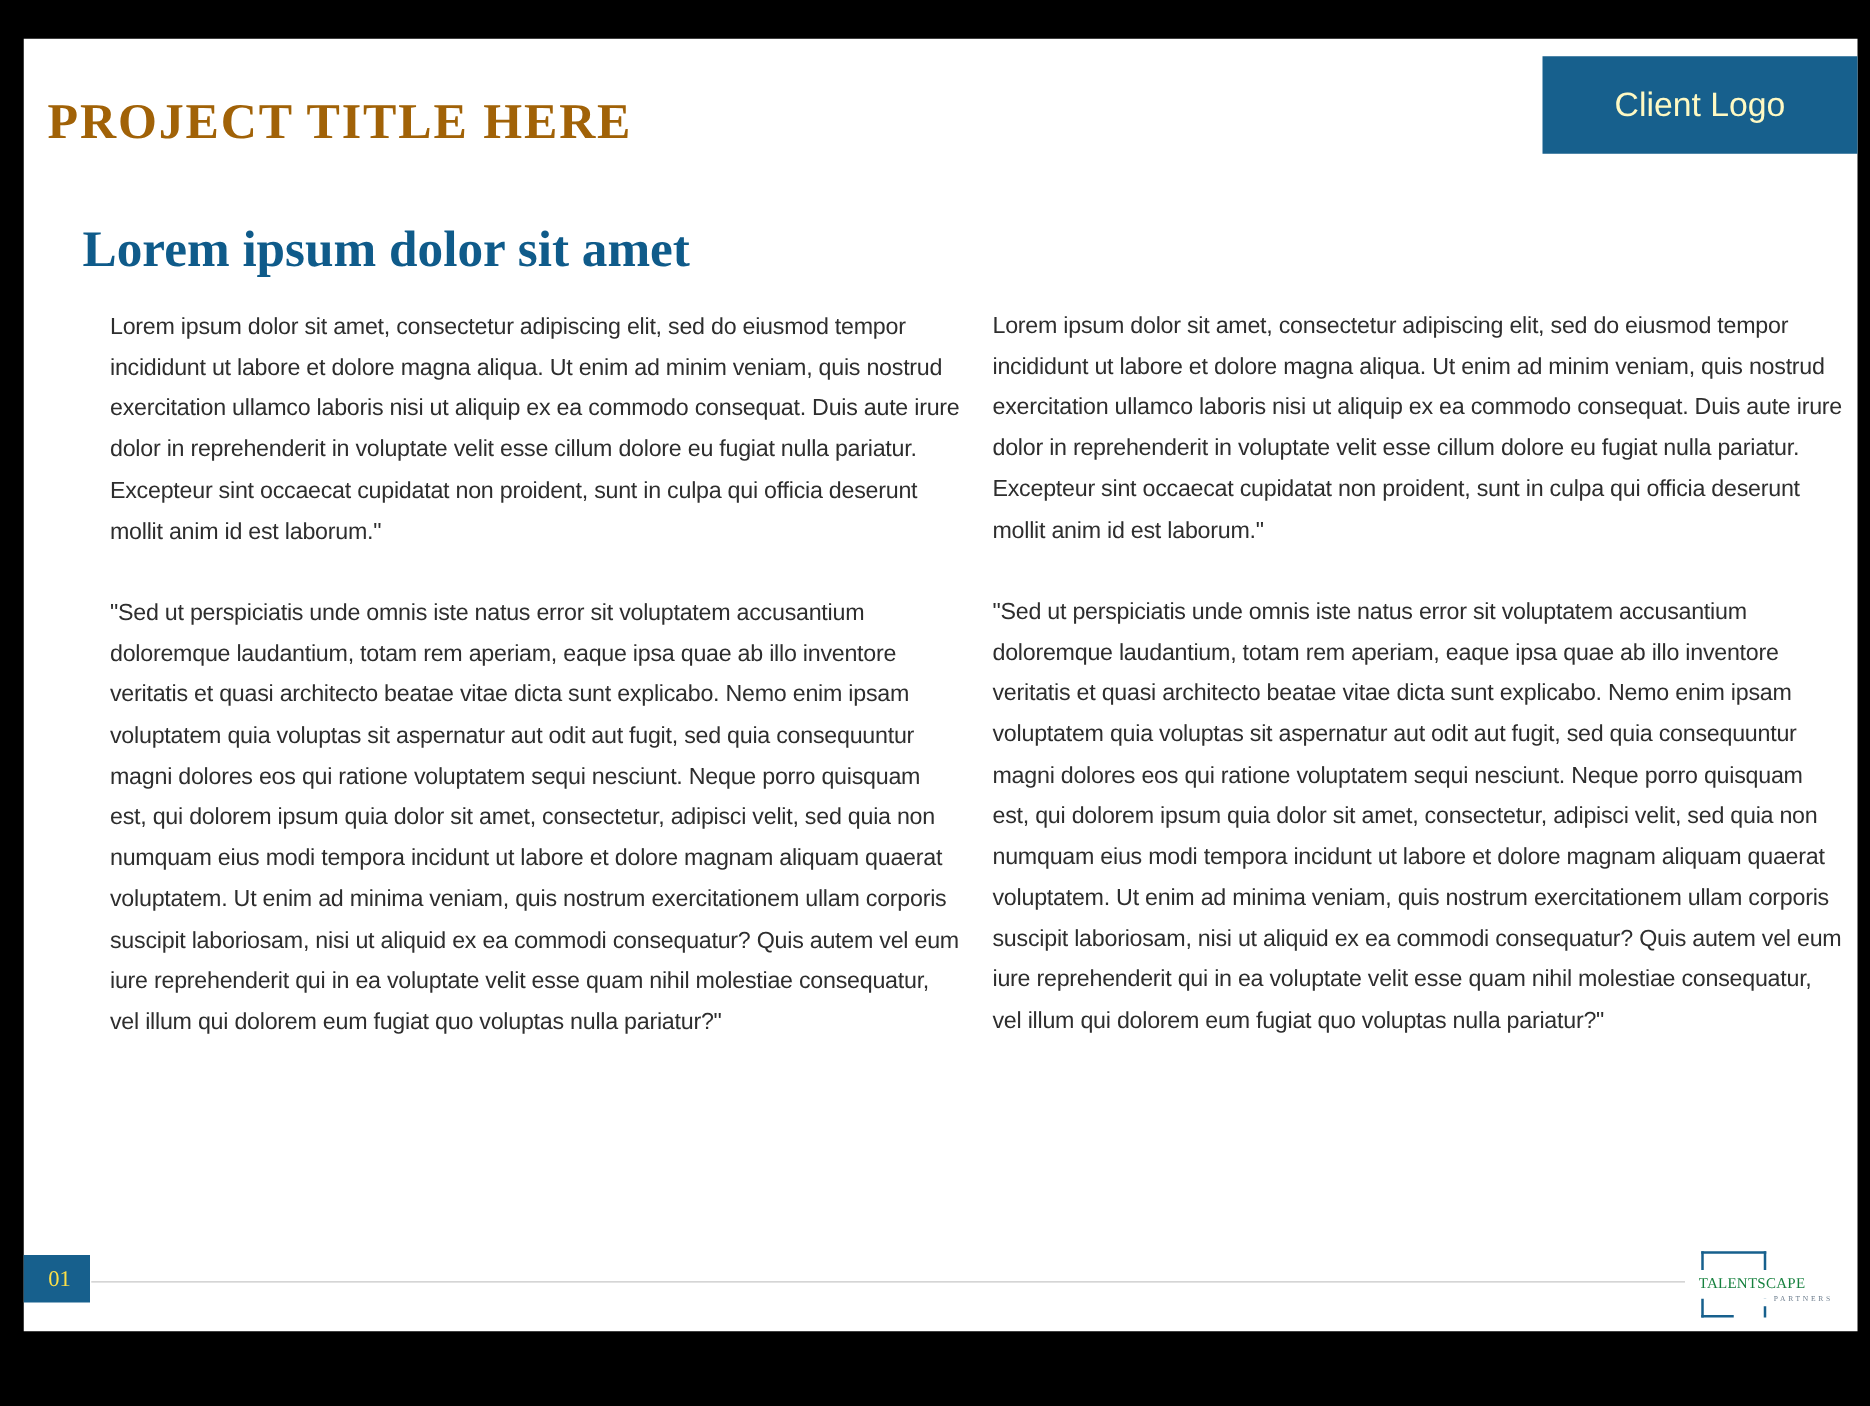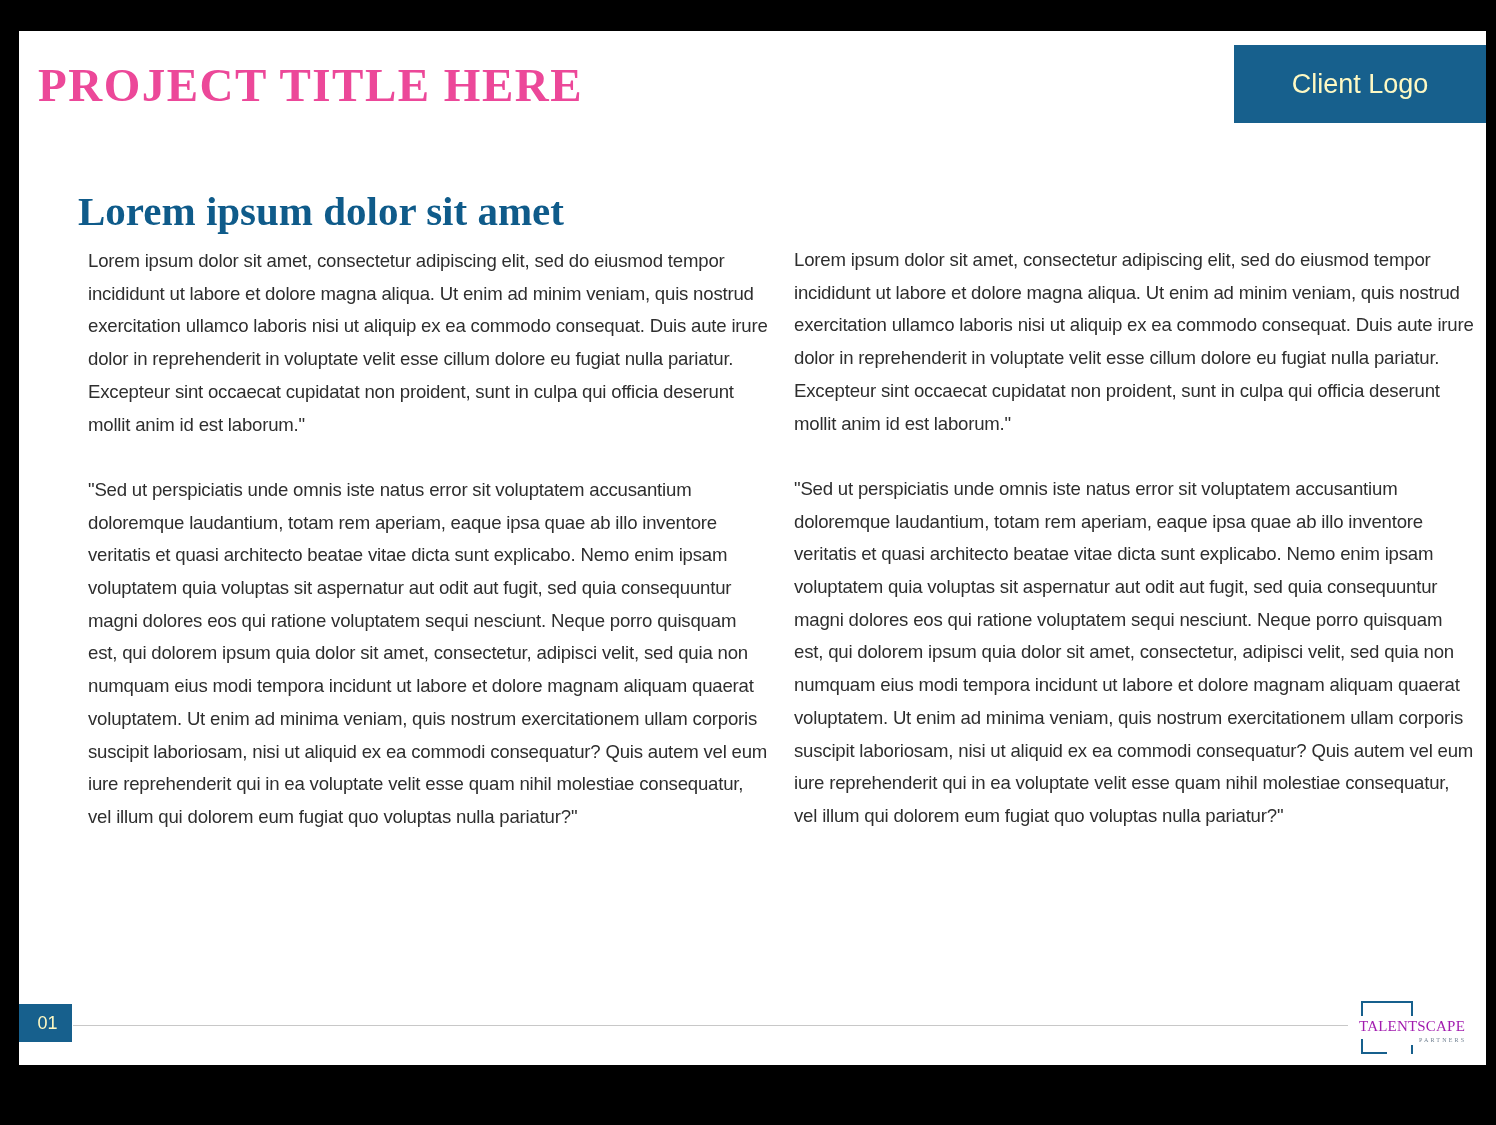--- a/index.html
+++ b/index.html
@@ -11,26 +11,26 @@
       font-family: "Liberation Sans", sans-serif;
     }
     .slide {
       position: absolute;
       left: 19px; top: 31px;
       width: 1467px; height: 1034px;
       background: #ffffff;
     }
     .project-title {
       position: absolute;
-      left: 19px; top: 32px;
+      left: 19px; top: 44px;
       font-family: "Liberation Serif", serif;
       font-weight: bold;
-      font-size: 47px;
+      font-size: 40px;
       letter-spacing: 1.5px;
-      color: #ec4899;
+      color: #a16207;
       line-height: 44px;
       white-space: nowrap;
     }
     .client-logo {
       position: absolute;
       left: 1215px; top: 14px;
       width: 252px; height: 78px;
       background: #17608d;
       color: #fef9c3;
       display: flex; align-items: center; justify-content: center;
@@ -59,24 +59,24 @@
     }
     .col.left { left: 45px; top: 214px; }
     .col.right { left: 751px; top: 213px; }
     .col p { margin: 0 0 32.7px 0; }
     .col p:last-child { margin-bottom: 0; }
     .page-num {
       position: absolute;
       left: 0; top: 973px;
       width: 53px; height: 38px;
       background: #17608d;
-      color: #fef9c3;
+      color: #fde047;
       font-size: 18px;
       display: flex; align-items: center; justify-content: center;
-      padding-left: 4px; box-sizing: border-box;
+      padding-left: 4px; box-sizing: border-box; font-family: Liberation Serif, serif;
     }
     .footer-line {
       position: absolute;
       left: 54px; top: 994px;
       width: 1275px; height: 0;
       border-top: 1.5px solid #c8c8c8;
     }
     .brand {
       position: absolute;
       left: 1338px; top: 970px;
@@ -94,23 +94,23 @@
       border: 2px solid #17608d; border-top: none;
       box-sizing: border-box;
     }
     .brand-frame-bottom-mask {
       position: absolute; left: 30px; top: 38px;
       width: 30px; height: 16px; background: #ffffff;
     }
     .brand-name {
       position: absolute; left: 1px; top: 16px;
       font-family: "Liberation Serif", serif;
-      font-size: 15px;
+      font-size: 12px;
       letter-spacing: 0.2px;
-      color: #a21caf;
+      color: #15803d;
       background: #ffffff;
       line-height: 18px;
       padding: 0 1px;
       white-space: nowrap;
     }
     .brand-sub {
       position: absolute; left: 62px; top: 36px;
       font-family: "Liberation Serif", serif;
       font-size: 6px;
       letter-spacing: 2.2px;
@@ -126,21 +126,21 @@
 <body>
 
 <div class="slide">
 
   <div class="project-title">PROJECT TITLE HERE</div>
 
   <div class="client-logo">
     <span>Client Logo</span>
   </div>
 
-  <h1 class="heading" style="margin:14px;">Lorem ipsum dolor sit amet</h1>
+  <h1 class="heading" style="margin:2px;">Lorem ipsum dolor sit amet</h1>
 
   <div class="col left">
     <p>Lorem ipsum dolor sit amet, consectetur adipiscing elit, sed do eiusmod tempor incididunt ut labore et dolore magna aliqua. Ut enim ad minim veniam, quis nostrud exercitation ullamco laboris nisi ut aliquip ex ea commodo consequat. Duis aute irure dolor in reprehenderit in voluptate velit esse cillum dolore eu fugiat nulla pariatur. Excepteur sint occaecat cupidatat non proident, sunt in culpa qui officia deserunt mollit anim id est laborum."</p>
     <p>"Sed ut perspiciatis unde omnis iste natus error sit voluptatem accusantium doloremque laudantium, totam rem aperiam, eaque ipsa quae ab illo inventore veritatis et quasi architecto beatae vitae dicta sunt explicabo. Nemo enim ipsam voluptatem quia voluptas sit aspernatur aut odit aut fugit, sed quia consequuntur magni dolores eos qui ratione voluptatem sequi nesciunt. Neque porro quisquam est, qui dolorem ipsum quia dolor sit amet, consectetur, adipisci velit, sed quia non numquam eius modi tempora incidunt ut labore et dolore magnam aliquam quaerat voluptatem. Ut enim ad minima veniam, quis nostrum exercitationem ullam corporis suscipit laboriosam, nisi ut aliquid ex ea commodi consequatur? Quis autem vel eum iure reprehenderit qui in ea voluptate velit esse quam nihil molestiae consequatur, vel illum qui dolorem eum fugiat quo voluptas nulla pariatur?"</p>
   </div>
 
   <div class="col right">
     <p>Lorem ipsum dolor sit amet, consectetur adipiscing elit, sed do eiusmod tempor incididunt ut labore et dolore magna aliqua. Ut enim ad minim veniam, quis nostrud exercitation ullamco laboris nisi ut aliquip ex ea commodo consequat. Duis aute irure dolor in reprehenderit in voluptate velit esse cillum dolore eu fugiat nulla pariatur. Excepteur sint occaecat cupidatat non proident, sunt in culpa qui officia deserunt mollit anim id est laborum."</p>
     <p>"Sed ut perspiciatis unde omnis iste natus error sit voluptatem accusantium doloremque laudantium, totam rem aperiam, eaque ipsa quae ab illo inventore veritatis et quasi architecto beatae vitae dicta sunt explicabo. Nemo enim ipsam voluptatem quia voluptas sit aspernatur aut odit aut fugit, sed quia consequuntur magni dolores eos qui ratione voluptatem sequi nesciunt. Neque porro quisquam est, qui dolorem ipsum quia dolor sit amet, consectetur, adipisci velit, sed quia non numquam eius modi tempora incidunt ut labore et dolore magnam aliquam quaerat voluptatem. Ut enim ad minima veniam, quis nostrum exercitationem ullam corporis suscipit laboriosam, nisi ut aliquid ex ea commodi consequatur? Quis autem vel eum iure reprehenderit qui in ea voluptate velit esse quam nihil molestiae consequatur, vel illum qui dolorem eum fugiat quo voluptas nulla pariatur?"</p>
   </div>

